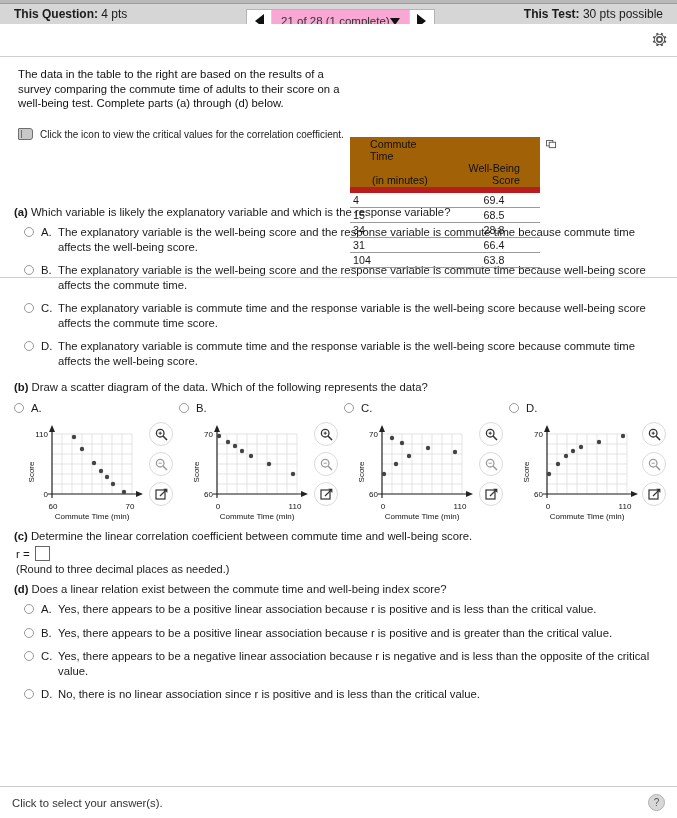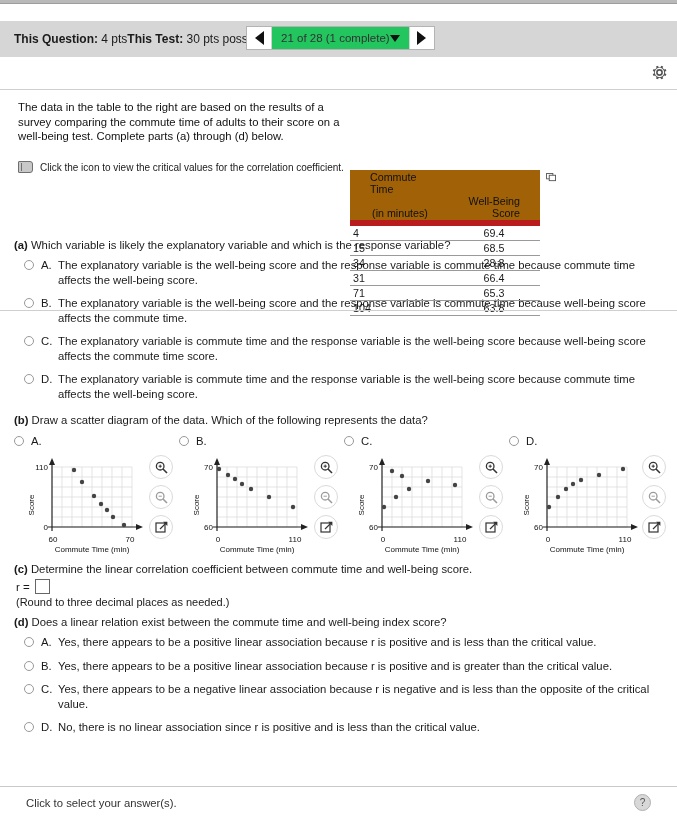--- a/index.html
+++ b/index.html
@@ -10,44 +10,44 @@
     font-family: "Liberation Sans", sans-serif;
     font-size: 11px;
     color:#1a1a1a;
     overflow:hidden;
     position:relative;
   }
 
   
   #topstrip { height:4px; background:#b9b9b9; border-bottom:1px solid #9d9d9d; }
   #header {
-    height:36px; background:#d6d6d6;
-    display:flex; align-items:center; justify-content:flex-start;
-    padding:0 14px; position:relative;margin-top:17px;
+    height:20px; background:#d6d6d6;
+    display:flex; align-items:center; justify-content:space-between;
+    padding:0 14px; position:relative;
   }
   #header .pts { font-size:12px; color:#1b1b1b; white-space:nowrap; }
   #header .pts b { font-weight:bold; }
   .nav-box {
     position:absolute; left:246px; top:5px;
     height:24px; display:flex; align-items:stretch;
     background:#ffffff; border:1px solid #b4b4b4;
   }
   .nav-arrow {
     width:25px; display:flex; align-items:center; justify-content:center;
     background:#ffffff; cursor:pointer;
   }
   .nav-arrow.left { border-right:1px solid #d2d2d2; }
   .nav-arrow.right { border-left:1px solid #d2d2d2; }
   .tri { width:0; height:0; }
   .tri.l { border-top:7px solid transparent; border-bottom:7px solid transparent; border-right:9px solid #111; }
   .tri.r { border-top:7px solid transparent; border-bottom:7px solid transparent; border-left:9px solid #111; }
   .nav-label {
     display:flex; align-items:center; 
     padding:0 9px; font-size:11.5px; color:#333; white-space:nowrap;
-    background:#22c55e; cursor:pointer;
+    background:#f9a8d4; cursor:pointer;
   }
   .caret-d { width:0;height:0;border-left:5px solid transparent;border-right:5px solid transparent;border-top:7px solid #111; }
 
   
   #gearrow { height:33px; background:#fff; position:relative; border-bottom:1px solid #cfcfcf; }
   #gear { position:absolute; right:8px; top:6px; width:19px; height:19px; cursor:pointer; }
 
   
   #stmt { position:relative; padding:10px 14px 8px 18px; height:140px; }
   #stmt .txt { width:330px; font-size:11.3px; line-height:14.5px; color:#111; }
@@ -102,21 +102,21 @@
 
   
   .rline { display:flex; align-items:center; margin:4px 0 2px 2px; font-size:11.5px; }
   .ansbox { width:15px; height:15px; border:1px solid #666; background:#fff; margin-left:5px; cursor:text; }
   .hint { font-size:11px; margin-left:2px; }
 
   
   #footer {
     position:absolute; left:0; right:0; bottom:0; height:32px;
     border-top:1px solid #c9c9c9; background:#fff;
-    display:flex; align-items:center; padding:0 26px;
+    display:flex; align-items:center; padding:0 12px;
   }
   #footer .ftxt { font-size:11.3px; color:#333; }
   #footer .fright { margin-left:auto; display:flex; align-items:center; gap:6px; }
   .qbtn {
     width:17px;height:17px;border-radius:50%;background:#d8d8d8;border:1px solid #b0b0b0;
     display:flex;align-items:center;justify-content:center;font-size:10px;color:#555; cursor:pointer;
   }
 </style>
 </head>
 <body>
@@ -188,24 +188,20 @@
           </tr>
         <tr>
             <td>34</td>
             <td class="num">28.8</td>
           </tr>
         <tr>
             <td>31</td>
             <td class="num">66.4</td>
           </tr>
         <tr>
-            <td>71</td>
-            <td class="num">65.3</td>
-          </tr>
-        <tr>
             <td>104</td>
             <td class="num">63.8</td>
           </tr>
       </tbody>
     </table>
   </div>
   <div id="stmtbottom"></div>
 </div>
 
 <div class="part">

